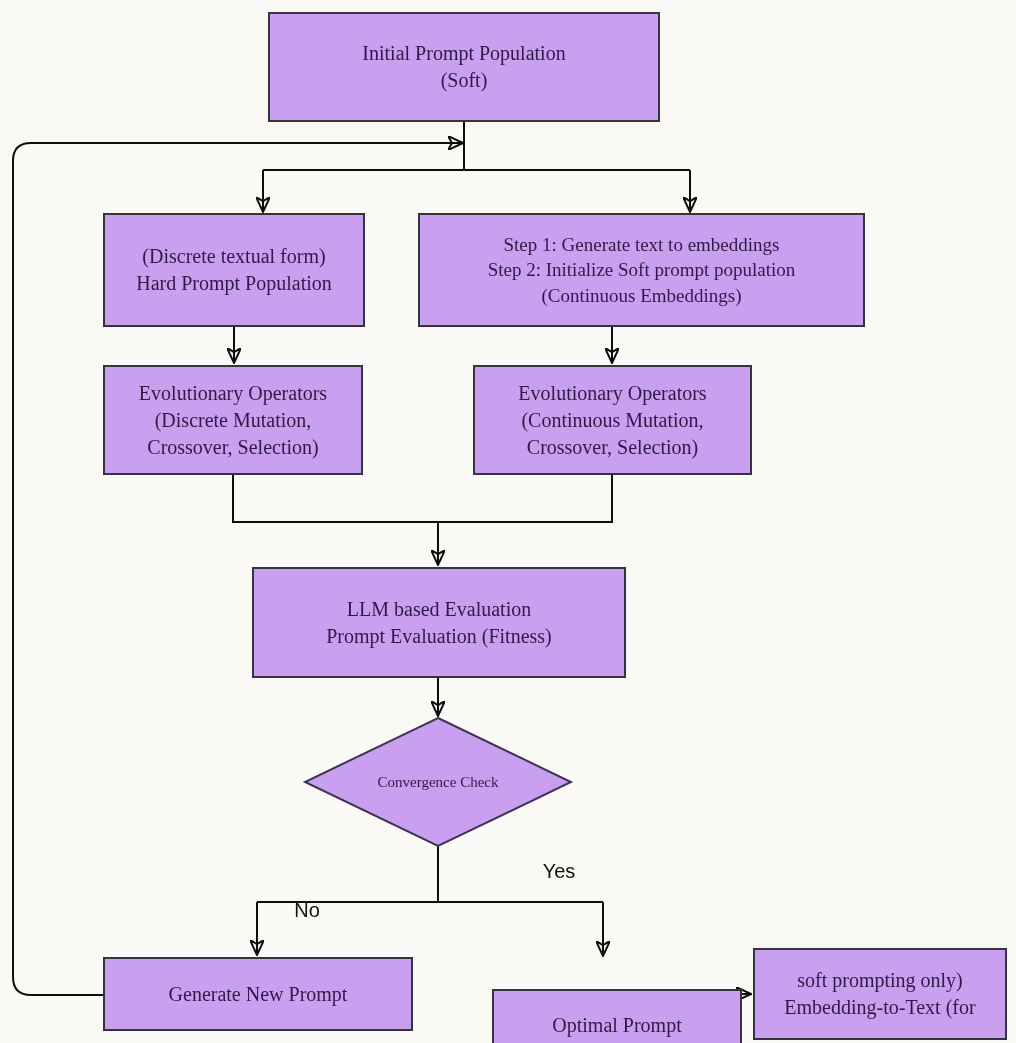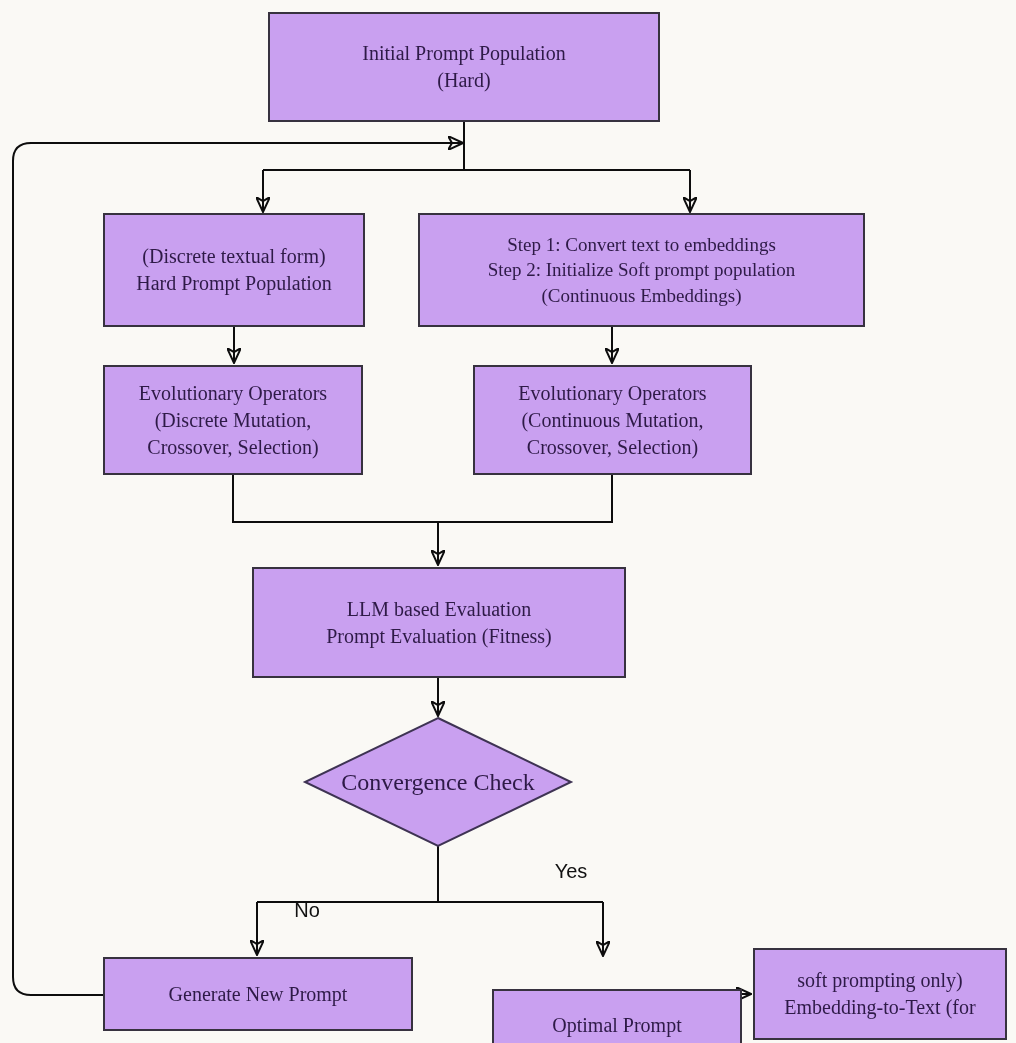--- a/index.html
+++ b/index.html
@@ -35,21 +35,21 @@
     line-height: 1.35;
   }
   .node .tline { white-space: nowrap; }
   .diamond-label {
     position: absolute;
     display: flex;
     align-items: center;
     justify-content: center;
     text-align: center;
     color: #2e1a47;
-    font-size: 24px;
+    font-size: 15px;
   }
   .edge-label {
     position: absolute;
     font-family: "Liberation Sans", "DejaVu Sans", sans-serif;
     font-size: 20px;
     color: #111111;
     text-align: center;
     width: 70px;
   }
   
@@ -57,21 +57,21 @@
   #n-hard      { left: 103px; top: 213px; width: 262px; height: 114px; }
   #n-soft      { left: 418px; top: 213px; width: 447px; height: 114px; font-size: 19px; }
   #n-evoleft   { left: 103px; top: 365px; width: 260px; height: 110px; }
   #n-evoright  { left: 473px; top: 365px; width: 279px; height: 110px; }
   #n-eval      { left: 252px; top: 567px; width: 374px; height: 111px; }
   #n-generate  { left: 103px; top: 957px; width: 310px; height: 74px; }
   #n-optimal   { left: 492px; top: 989px; width: 250px; height: 72px; }
   #n-embed     { left: 753px; top: 948px; width: 254px; height: 92px; }
   #lbl-diamond { left: 305px; top: 718px; width: 266px; height: 128px; }
   #lbl-no      { left: 272px; top: 899px; }
-  #lbl-yes     { left: 536px; top: 860px; }
+  #lbl-yes     { left: 524px; top: 860px; }
 </style>
 </head>
 <body>
 
 <div class="canvas">
 
   <svg class="wires" width="1016" height="1043" viewBox="0 0 1016 1043" aria-hidden="true">
     <defs>
       <marker id="ah" markerWidth="16" markerHeight="14" refX="15" refY="7" orient="auto" markerUnits="userSpaceOnUse">
         <path d="M0,0 L15,7 L0,14 L4,7 Z" fill="#0d0d0d" stroke="none"></path>
@@ -99,30 +99,30 @@
     <path d="M257,902 V955" marker-end="url(#ah)"></path>
     <path d="M603,902 V956" marker-end="url(#ah)"></path>
 
     <path d="M715,994 H751" marker-end="url(#ah)"></path>
 
     <polygon points="438,718 571,782 438,846 305,782" fill="#c9a0f0" stroke="#3e3353" stroke-width="2"></polygon>
   </svg>
 
   <div class="node" id="n-initial">
     <div class="tline">Initial Prompt Population</div>
-    <div class="tline">(Hard)</div>
+    <div class="tline">(Soft)</div>
   </div>
 
   <div class="node" id="n-hard">
     <div class="tline">(Discrete textual form)</div>
     <div class="tline">Hard Prompt Population</div>
   </div>
 
   <div class="node" id="n-soft">
-    <div class="tline">Step 1: Convert text to embeddings</div>
+    <div class="tline">Step 1: Generate text to embeddings</div>
     <div class="tline">Step 2: Initialize Soft prompt population</div>
     <div class="tline">(Continuous Embeddings)</div>
   </div>
 
   <div class="node" id="n-evoleft">
     <div class="tline">Evolutionary Operators</div>
     <div class="tline">(Discrete Mutation,</div>
     <div class="tline">Crossover, Selection)</div>
   </div>
 

